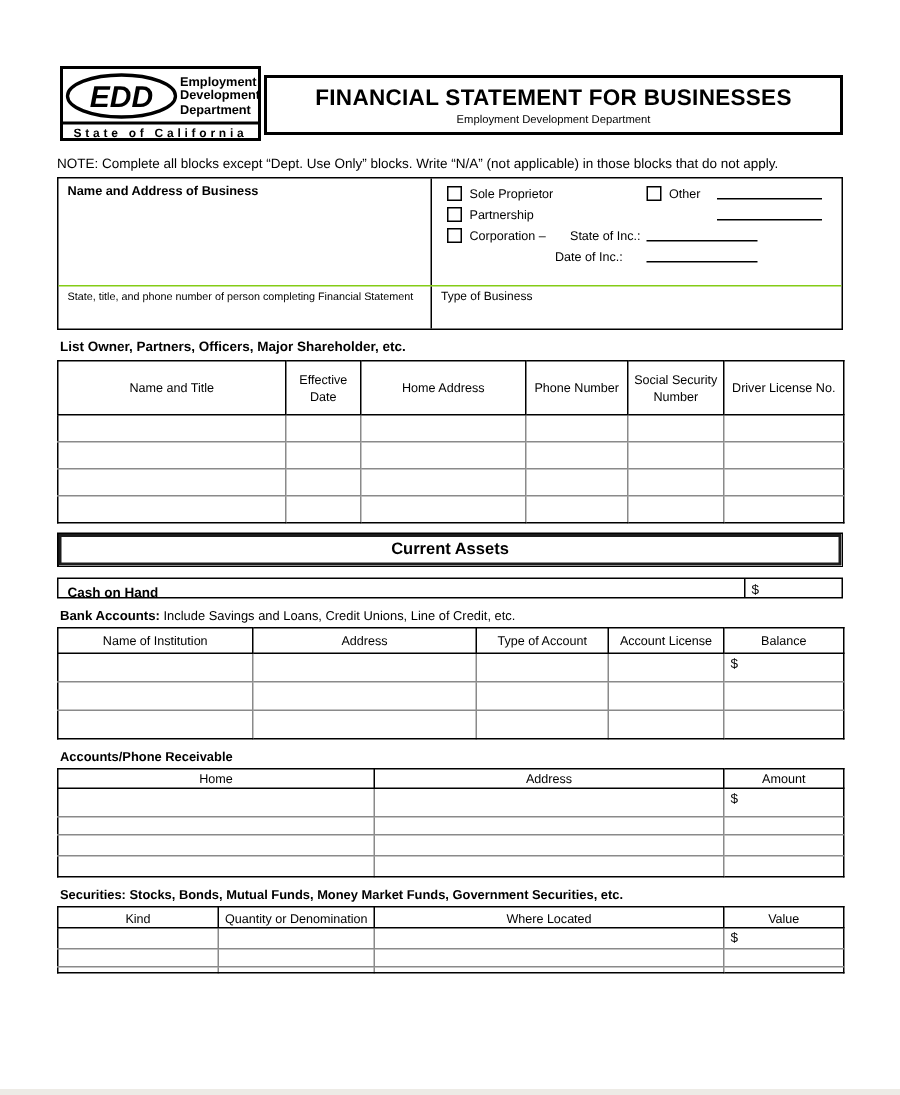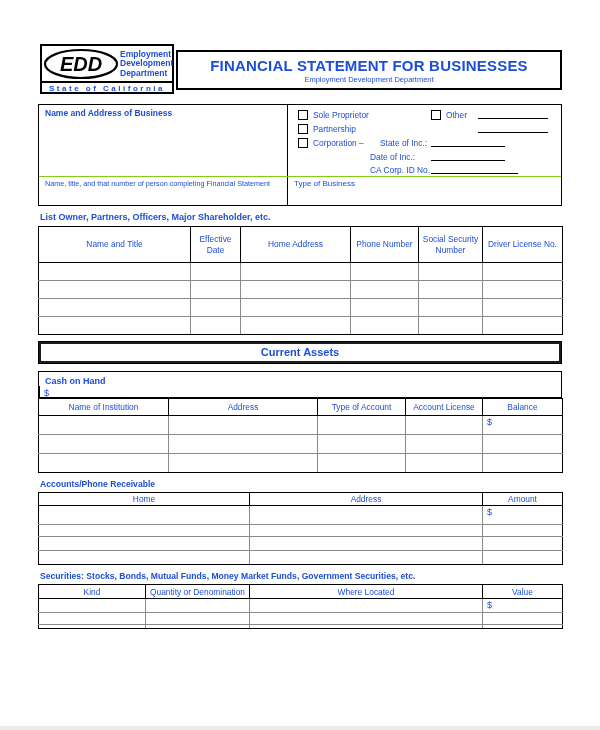--- a/index.html
+++ b/index.html
@@ -1,17 +1,17 @@
 <!DOCTYPE html>
 <html><head>
 <meta charset="utf-8">
 <style>
   html,body{margin:0;padding:0;background:#fff;}
   .page{position:relative;width:600px;height:730px;background:#ffffff;overflow:hidden;
-        font-family:"Liberation Sans", sans-serif;color:#1d4ed8;}
+        font-family:"Liberation Sans", sans-serif;color:#000000;}
   
   .hdr{position:absolute;left:40px;top:44px;width:522px;display:flex;}
   .logo-box{width:134px;height:50px;border:2px solid #000;box-sizing:border-box;flex:none;}
   .logo-top{display:flex;align-items:center;height:34px;padding-top:1px;}
   .edd-oval{flex:none;margin-left:1px;}
   .edd-oval text{font-family:"Liberation Sans",sans-serif;font-size:20px;font-weight:bold;font-style:italic;}
   .dept{font-size:8.5px;font-weight:bold;line-height:1.12;margin-left:1px;white-space:nowrap;}
   .state{border-top:2px solid #000;font-size:8px;font-weight:bold;letter-spacing:2.5px;
          text-align:center;padding-top:1px;white-space:nowrap;}
   .title-box{flex:1;border:2px solid #000;box-sizing:border-box;margin-left:2px;margin-top:6px;
@@ -42,21 +42,21 @@
   
   .sec-heading{font-size:9px;font-weight:bold;margin:6px 0 4px 2px;}
   .sub-heading{font-size:8.6px;margin:6px 0 3px 2px;}
   .sub-heading b{font-size:8.8px;}
   .bold-only{font-weight:bold;}
   
   .banner{margin-top:7px;border:2px solid #1c1c1c;box-shadow:0 0 0 1px #000;
           height:17px;line-height:17px;text-align:center;font-weight:bold;font-size:11px;
           box-sizing:content-box;margin-left:1px;margin-right:1px;}
   
-  .cashrow{margin-top:8px;border:1px solid #000;height:27px;display:flex;box-sizing:border-box;flex-direction:column;}
+  .cashrow{margin-top:8px;border:1px solid #000;height:14px;display:flex;box-sizing:border-box;}
   .cashlabel{flex:1;font-weight:bold;font-size:9px;padding:4px 0 0 6px;}
   .cashval{width:65px;border-left:1px solid #000;font-size:9px;padding:2px 0 0 4px;box-sizing:border-box;}
   
   table.tbl{border-collapse:collapse;table-layout:fixed;width:524px;}
   .tbl th{font-weight:normal;font-size:8.4px;text-align:center;vertical-align:middle;
           border:1px solid #000;padding:1px 2px;line-height:1.2;background:#fff;}
   .tbl td{border:1px solid #8a8a8a;font-size:9px;vertical-align:top;padding:1px 0 0 4px;}
   .tbl td:first-child{border-left:1px solid #000;}
   .tbl td:last-child{border-right:1px solid #000;}
   .tbl tr:last-child td{border-bottom:1px solid #000;}
@@ -97,20 +97,21 @@
       <div class="state">State of California</div>
     </div>
     <div class="title-box">
       <div class="title">FINANCIAL STATEMENT FOR BUSINESSES</div>
       <div class="subtitle">Employment Development Department</div>
     </div>
   </div>
 
   <div class="content">
 
+    <div class="note">NOTE: Complete all blocks except “Dept. Use Only” blocks. Write “N/A” (not applicable) in those blocks that do not apply.</div>
 
     <div class="topbox">
       <div class="trow r2">
         <div class="cell nameaddr">Name and Address of Business</div>
         <div class="cbxcell">
           <div class="cbx-line" style="top:4px">
             <span class="cb" style="left:10px"></span>
             <span class="cbl" style="left:25px">Sole Proprietor</span>
             <span class="cb" style="left:143px"></span>
             <span class="cbl" style="left:158px">Other</span>
@@ -124,28 +125,24 @@
           <div class="cbx-line" style="top:32px">
             <span class="cb" style="left:10px"></span>
             <span class="cbl" style="left:25px">Corporation –</span>
             <span class="cbl" style="left:92px">State of Inc.:</span>
             <span class="ul" style="left:143px;width:74px"></span>
           </div>
           <div class="cbx-line" style="top:46px">
             <span class="cbl" style="left:82px">Date of Inc.:</span>
             <span class="ul" style="left:143px;width:74px"></span>
           </div>
-          <div class="cbx-line" style="top:59px">
-            <span class="cbl" style="left:82px">CA Corp. ID No.</span>
-            <span class="ul" style="left:143px;width:87px"></span>
-          </div>
         </div>
       </div>
       <div class="trow r3">
-        <div class="cell completer">Name, title, and that number of person completing Financial Statement</div>
+        <div class="cell completer">State, title, and phone number of person completing Financial Statement</div>
         <div class="cell tob">Type of Business</div>
       </div>
     </div>
 
     <div class="sec-heading">List Owner, Partners, Officers, Major Shareholder, etc.</div>
     <table class="tbl owners">
       <colgroup>
           <col style="width:152px">
           <col style="width:50px">
           <col style="width:110px">
@@ -199,20 +196,21 @@
       </tbody>
     </table>
 
     <div class="banner">Current Assets</div>
 
     <div class="cashrow">
       <div class="cashlabel">Cash on Hand</div>
       <div class="cashval">$</div>
     </div>
 
+    <div class="sub-heading"><b>Bank Accounts:</b><span> Include Savings and Loans, Credit Unions, Line of Credit, etc.</span></div>
     <table class="tbl bank">
       <colgroup>
           <col style="width:130px">
           <col style="width:149px">
           <col style="width:88px">
           <col style="width:77px">
           <col style="width:80px">
         </colgroup>
       <thead>
         <tr>

